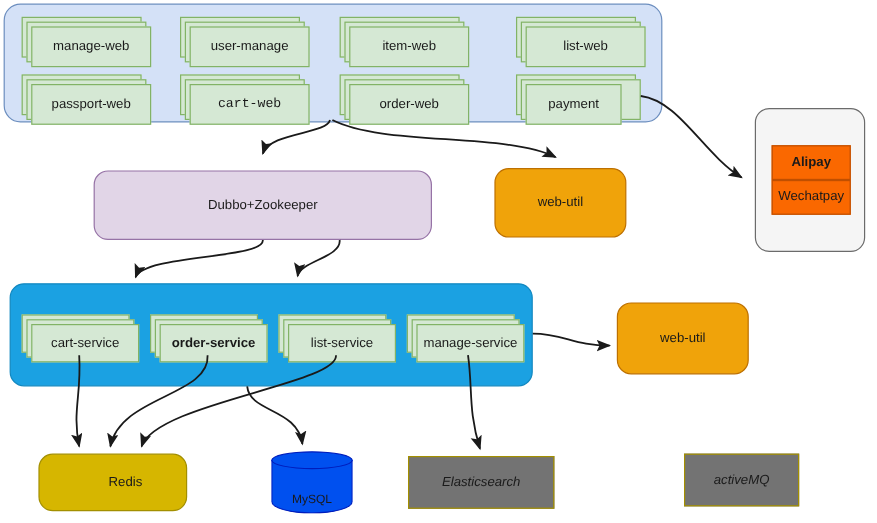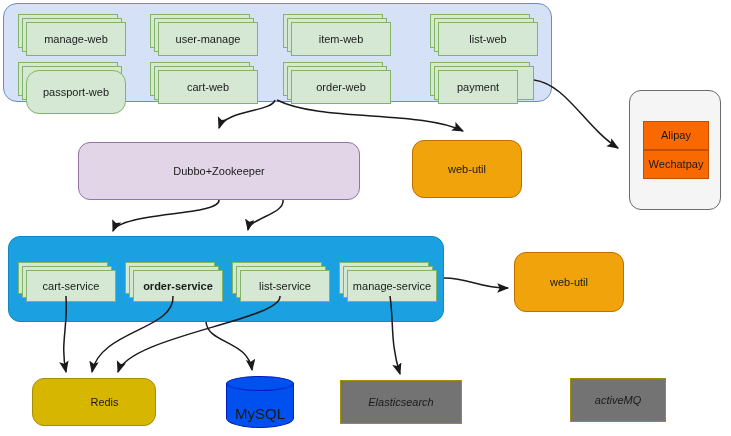--- a/index.html
+++ b/index.html
@@ -145,21 +145,21 @@
     background: #0050ef;
     border: 1px solid #001dbc;
     border-radius: 50%;
   }
   .cyl-label {
     position: absolute;
     left: 0;
     right: 0;
     bottom: 6px;
     text-align: center;
-    font-size: 15px;
+    font-size: 10px;
     color: #1a1a1a;
     z-index: 4;
   }
 </style>
 </head>
 <body>
 
 <div id="canvas">
 
   <svg id="arrow-layer" viewBox="0 0 731 436" xmlns="http://www.w3.org/2000/svg">
@@ -212,44 +212,44 @@
     <div class="sheet s3" style="width:100px;height:34px;">item-web</div>
   </div>
   <div class="stack" style="left:430px; top:14px; width:108px; height:42px;">
     <div class="sheet s1" style="width:100px;height:34px;"></div>
     <div class="sheet s2" style="width:100px;height:34px;"></div>
     <div class="sheet s3" style="width:100px;height:34px;">list-web</div>
   </div>
   <div class="stack" style="left:18px; top:62px; width:108px; height:42px;">
     <div class="sheet s1" style="width:100px;height:34px;"></div>
     <div class="sheet s2" style="width:100px;height:34px;"></div>
-    <div class="sheet s3" style="width:100px;height:44px;border-radius:13px;">passport-web</div>
-  </div>
-  <div class="stack" style="left:150px; top:62px; width:108px; height:42px;">
+    <div class="sheet s3" style="width:100px;height:34px;">passport-web</div>
+  </div>
+  <div class="stack" style="left:150px; top:62px; width:108px; height:42px;font-family:Liberation Mono, monospace;">
     <div class="sheet s1" style="width:100px;height:34px;"></div>
     <div class="sheet s2" style="width:100px;height:34px;"></div>
     <div class="sheet s3" style="width:100px;height:34px;">cart-web</div>
   </div>
   <div class="stack" style="left:283px; top:62px; width:108px; height:42px;">
     <div class="sheet s1" style="width:100px;height:34px;"></div>
     <div class="sheet s2" style="width:100px;height:34px;"></div>
     <div class="sheet s3" style="width:100px;height:34px;">order-web</div>
   </div>
   <div class="stack" style="left:430px; top:62px; width:108px; height:42px;">
     <div class="sheet s1" style="width:100px;height:34px;"></div>
     <div class="sheet s2" style="width:100px;height:34px;"></div>
     <div class="sheet s3" style="width:80px;height:34px;">payment</div>
   </div>
 
   <div class="node rounded-purple" style="left:78px; top:142px; width:282px; height:58px;">Dubbo+Zookeeper</div>
 
   <div class="node rounded-orange" style="left:412px; top:140px; width:110px; height:58px;">web-util</div>
 
   <div class="node pay-container" style="left:629px; top:90px; width:92px; height:120px;">
-    <div class="pay-cell" style="left:13px; top:30px; width:66px; height:29px;">Alipay</div>
+    <div class="pay-cell" style="left:13px; top:30px; width:66px; height:29px;font-weight:bold;">Alipay</div>
     <div class="pay-cell" style="left:13px; top:59px; width:66px; height:29px;">Wechatpay</div>
   </div>
 
   <div class="node group-service" style="left:8px; top:236px; width:436px; height:86px;"></div>
 
   <div class="stack" style="left:18px; top:262px; width:98px; height:40px;">
     <div class="sheet s1" style="width:90px;height:32px;"></div>
     <div class="sheet s2" style="width:90px;height:32px;"></div>
     <div class="sheet s3" style="width:90px;height:32px;">cart-service</div>
   </div>

